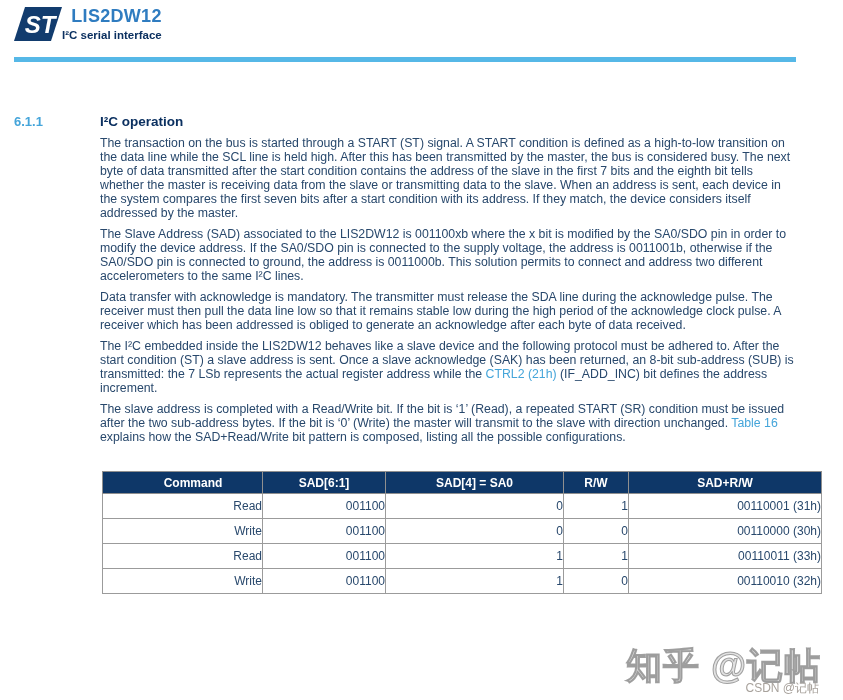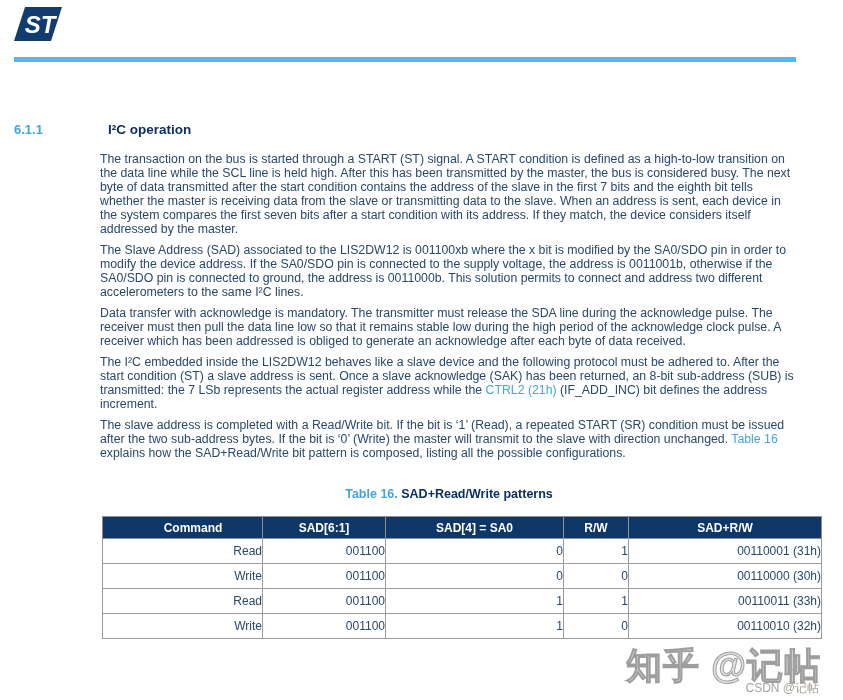--- a/index.html
+++ b/index.html
@@ -50,21 +50,21 @@
     width: 86px;
     flex: 0 0 86px;
     color: var(--accent-blue, #45a5da);
     font-weight: bold;
     font-size: 13px;
   }
   .sec-title {
     font-size: 13.5px;
     font-weight: bold;
     color: var(--navy, #0b3060);
-    margin: 8px;
+    margin: 0;
   }
   .paragraphs { margin-left: 86px; margin-top: 7px; }
   .para {
     font-size: 12.3px;
     line-height: 14px;
     color: var(--text-navy, #28486c);
     margin: 0 0 7px 0;
     text-align: left;
   }
   .link { color: var(--accent-blue, #45a5da); cursor: pointer; }
@@ -133,43 +133,43 @@
 
 <div class="page">
 
   <div class="header">
     <div class="logo-wrap">
       <svg width="48" height="36" viewBox="0 0 48 36" aria-hidden="true">
         <polygon points="11,1 48,1 37,35 0,35" fill="#123c6e"></polygon>
         <text x="26" y="27" font-size="24" font-style="italic" font-weight="bold" fill="#ffffff" text-anchor="middle" font-family="Liberation Sans, sans-serif">ST</text>
       </svg>
     </div>
+    <div class="header-right">
+      <div class="doc-title">LIS2DW12</div>
+      <div class="doc-subtitle">I²C serial interface</div>
+    </div>
   </div>
 
   <div class="rule"></div>
 
   <div class="content">
     <div class="section-head">
       <span class="sec-num">6.1.1</span>
       <h2 class="sec-title">I²C operation</h2>
     </div>
 
     <div class="paragraphs">
         <p class="para"><span>The transaction on the bus is started through a START (ST) signal. A START condition is defined as a high-to-low transition on the data line while the SCL line is held high. After this has been transmitted by the master, the bus is considered busy. The next byte of data transmitted after the start condition contains the address of the slave in the first 7 bits and the eighth bit tells whether the master is receiving data from the slave or transmitting data to the slave. When an address is sent, each device in the system compares the first seven bits after a start condition with its address. If they match, the device considers itself addressed by the master.</span></p>
         <p class="para"><span>The Slave Address (SAD) associated to the LIS2DW12 is 001100xb where the x bit is modified by the SA0/SDO pin in order to modify the device address. If the SA0/SDO pin is connected to the supply voltage, the address is 0011001b, otherwise if the SA0/SDO pin is connected to ground, the address is 0011000b. This solution permits to connect and address two different accelerometers to the same I²C lines.</span></p>
         <p class="para"><span>Data transfer with acknowledge is mandatory. The transmitter must release the SDA line during the acknowledge pulse. The receiver must then pull the data line low so that it remains stable low during the high period of the acknowledge clock pulse. A receiver which has been addressed is obliged to generate an acknowledge after each byte of data received.</span></p>
         <p class="para"><span>The I²C embedded inside the LIS2DW12 behaves like a slave device and the following protocol must be adhered to. After the start condition (ST) a slave address is sent. Once a slave acknowledge (SAK) has been returned, an 8-bit sub-address (SUB) is transmitted: the 7 LSb represents the actual register address while the </span><span class="link">CTRL2 (21h)</span><span> (IF_ADD_INC) bit defines the address increment.</span></p>
         <p class="para"><span>The slave address is completed with a Read/Write bit. If the bit is ‘1’ (Read), a repeated START (SR) condition must be issued after the two sub-address bytes. If the bit is ‘0’ (Write) the master will transmit to the slave with direction unchanged. </span><span class="link">Table 16</span><span> explains how the SAD+Read/Write bit pattern is composed, listing all the possible configurations.</span></p>
       </div>
 
     <div class="table-block">
-      <div class="table-caption">
-        <span class="cap-label">Table 16.</span>
-        <span class="cap-title">SAD+Read/Write patterns</span>
-      </div>
       <table>
         <thead>
           <tr>
               <th>Command</th>
               <th>SAD[6:1]</th>
               <th>SAD[4] = SA0</th>
               <th>R/W</th>
               <th>SAD+R/W</th>
             </tr>
         </thead>

